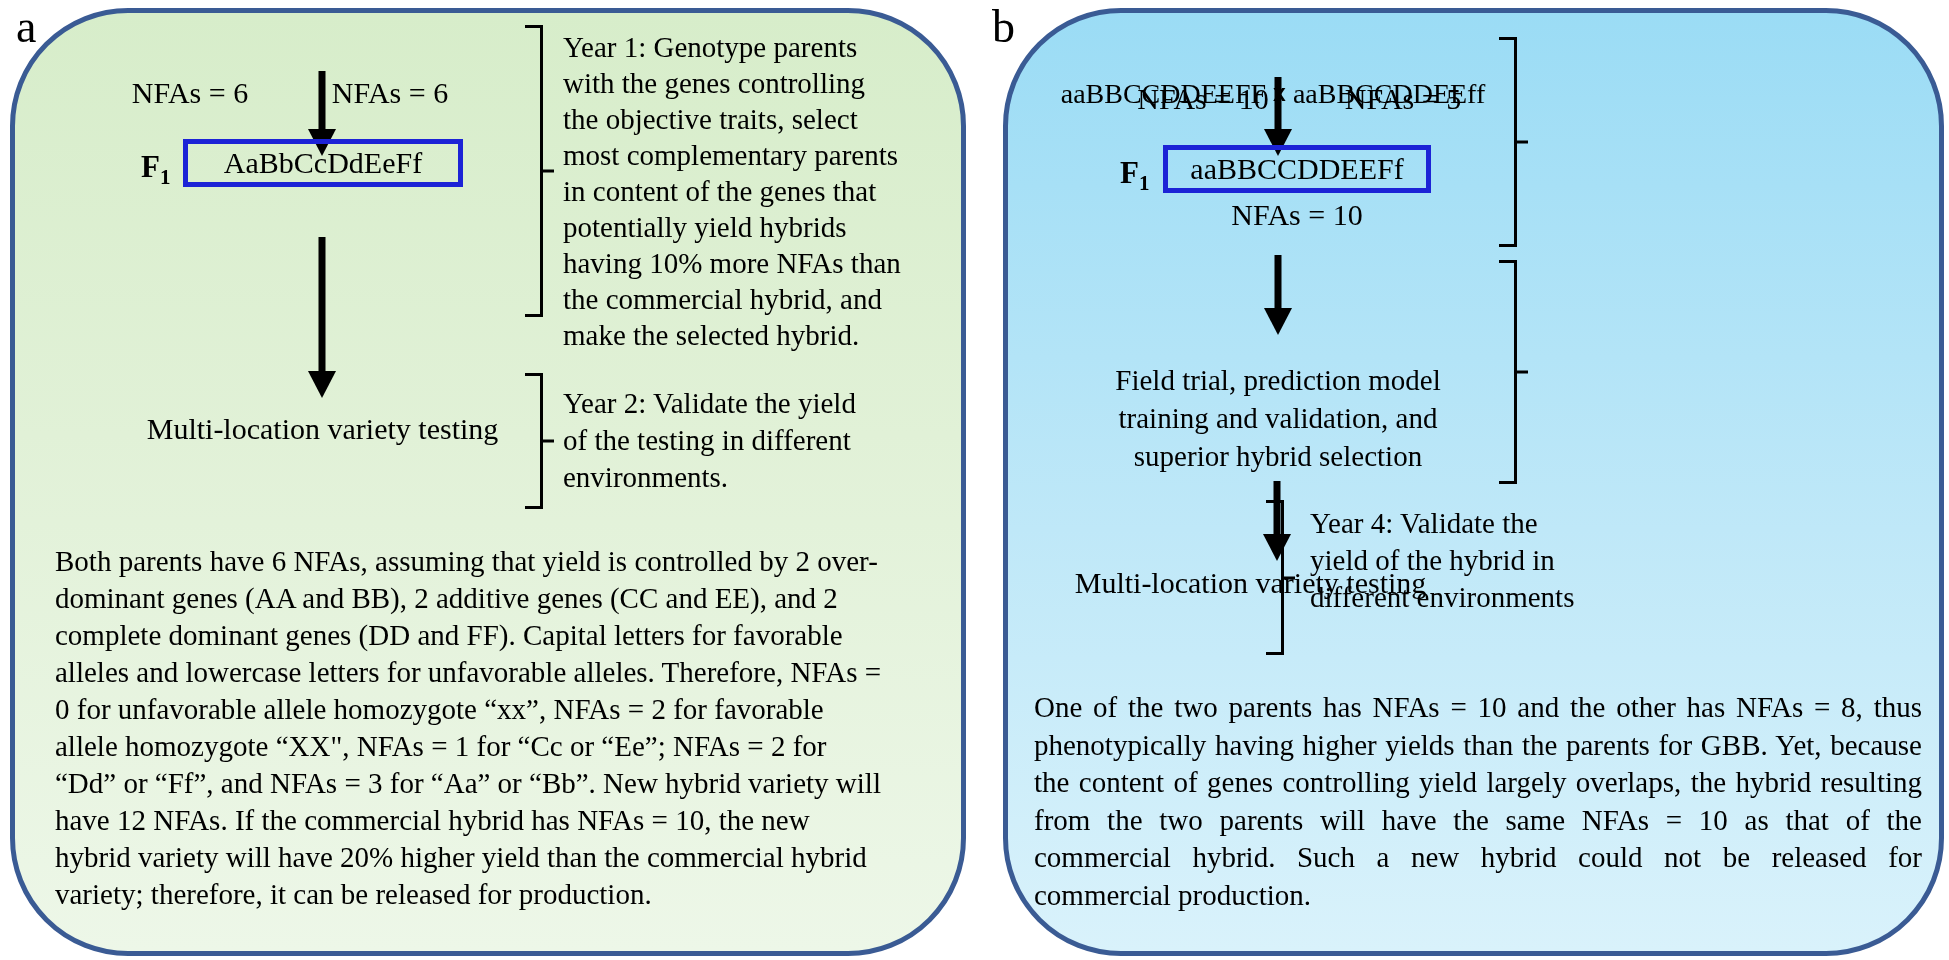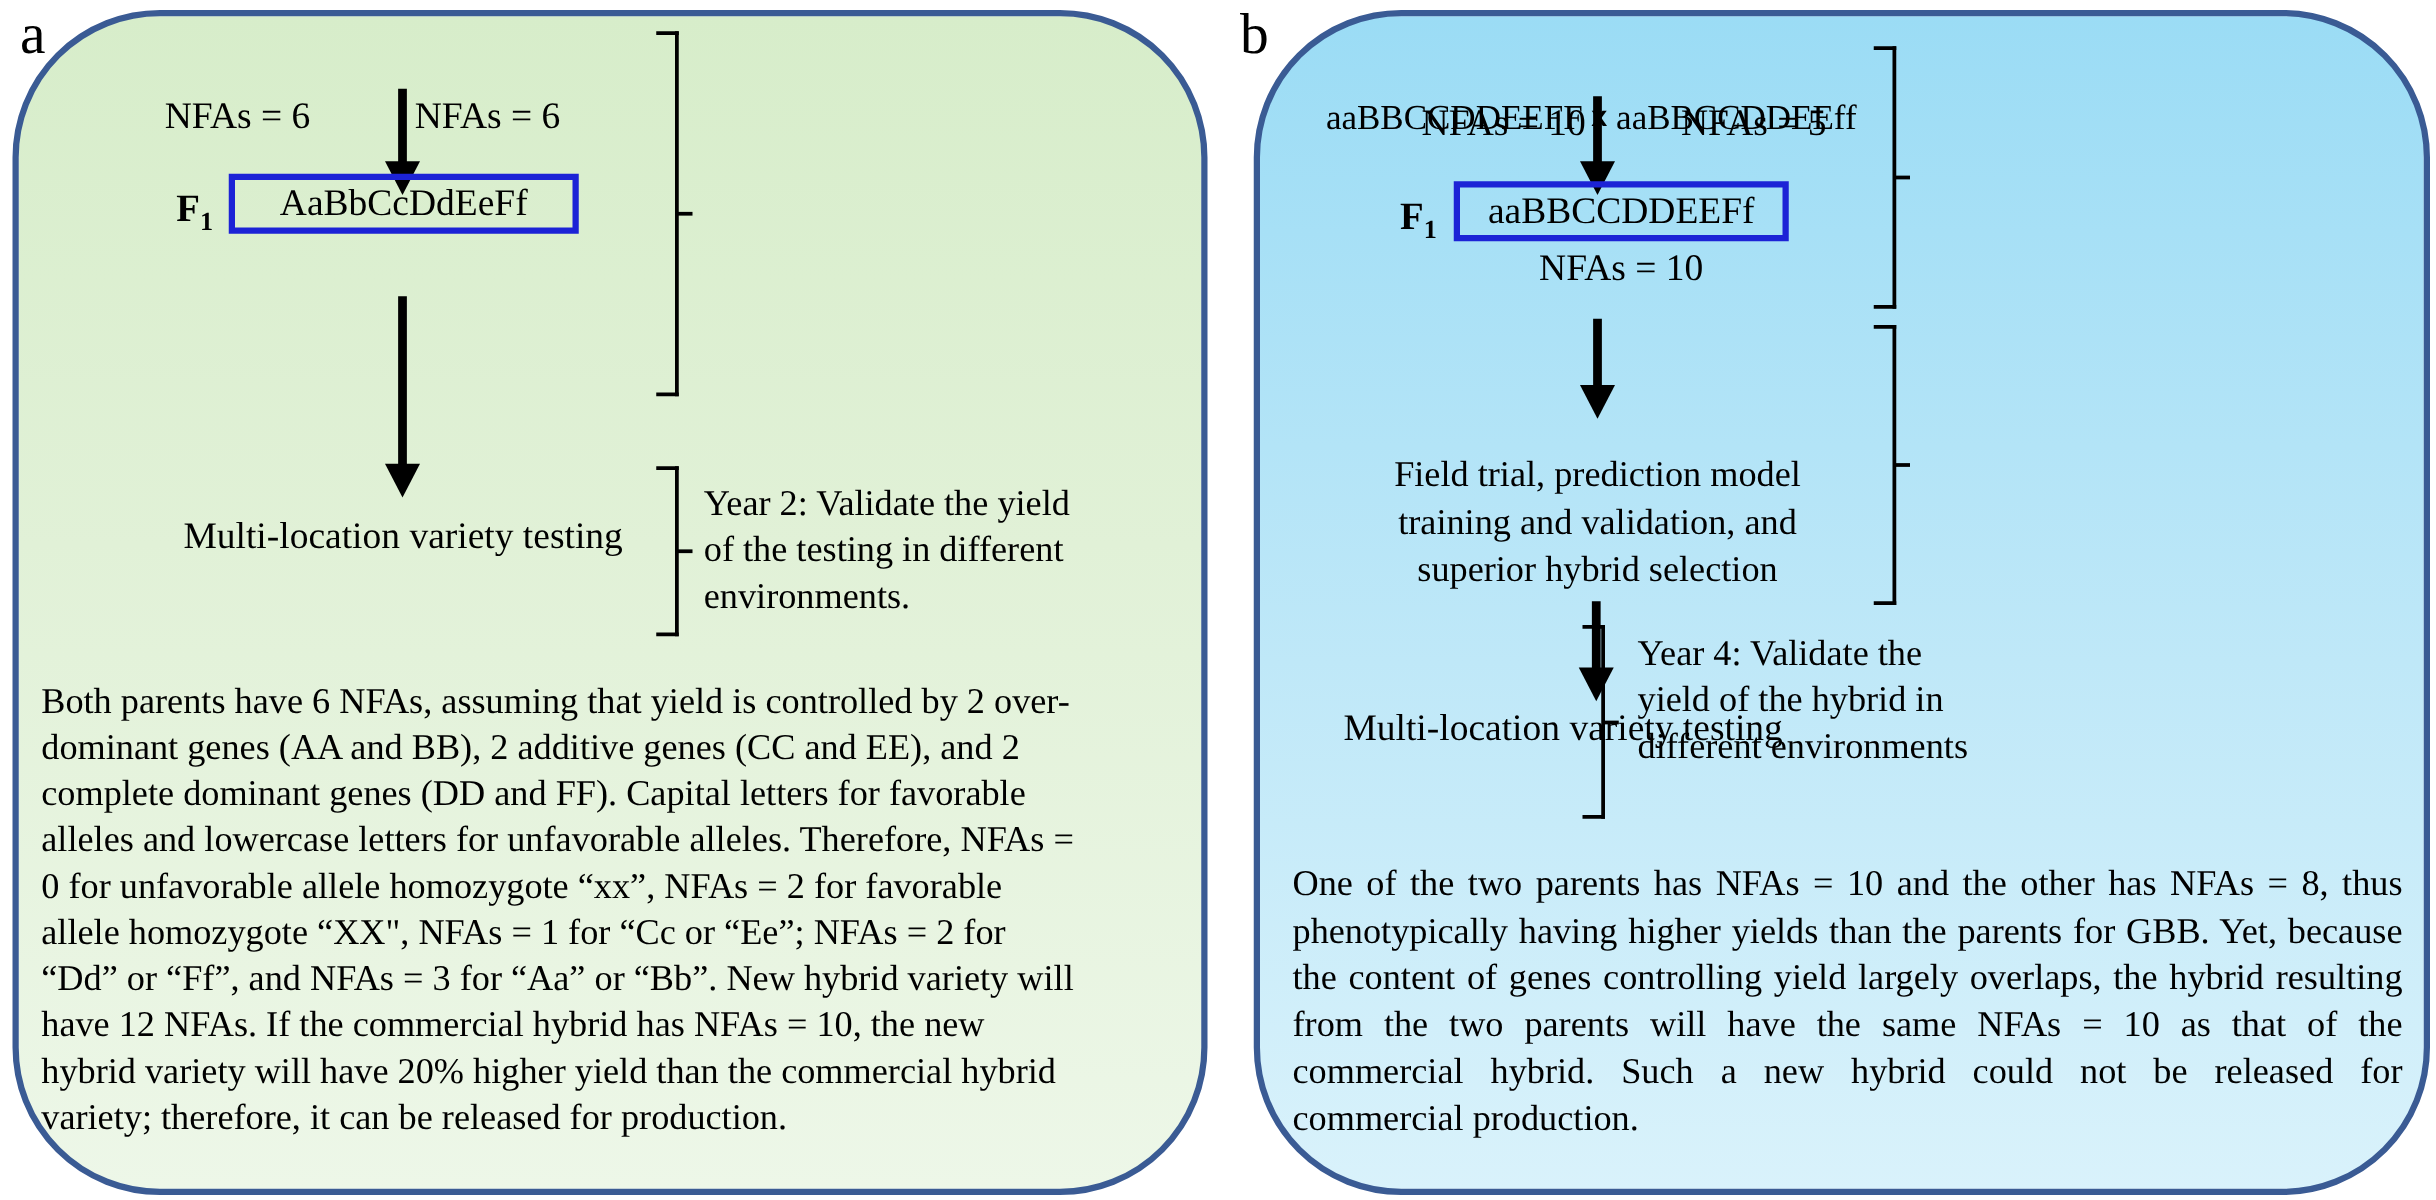--- a/index.html
+++ b/index.html
@@ -49,27 +49,36 @@
     </div>
 
     <div class="arrow" style="left:293px;top:224px;height:162px;">
       <div class="stem" style="height:136px;"></div>
       <div class="head" style="top:134px;"></div>
     </div>
 
     <div class="txt ctr geno" style="left:90px;top:398px;width:435px;">Multi-location variety testing</div>
 
     <div class="bracket" style="left:510px;top:12px;height:292px;"></div>
+    <div class="txt" style="left:548px;top:16px;width:375px;">Year 1: Genotype parents
+with the genes controlling
+the objective traits, select
+most complementary parents
+in  content of the genes that
+potentially yield hybrids
+having 10% more NFAs than
+the commercial hybrid, and
+make the selected hybrid.</div>
 
     <div class="bracket" style="left:510px;top:360px;height:136px;"></div>
     <div class="txt" style="left:548px;top:372px;width:330px;line-height:37px;">Year 2: Validate the yield
 of the testing in different
 environments.</div>
 
-    <div class="foot" style="left:18px;top:530px;width:905px;">Both parents have 6 NFAs, assuming that yield is controlled by 2 over-
+    <div class="foot" style="left:40px;top:530px;width:905px;">Both parents have 6 NFAs, assuming that yield is controlled by 2 over-
 dominant genes (AA and BB), 2 additive genes (CC and EE), and 2
 complete dominant genes (DD and FF). Capital letters for favorable
 alleles and lowercase letters for unfavorable alleles. Therefore, NFAs =
 0 for unfavorable allele homozygote “xx”, NFAs = 2 for favorable
 allele homozygote “XX", NFAs = 1 for “Cc or “Ee”; NFAs = 2 for
 “Dd” or “Ff”, and NFAs = 3 for “Aa” or “Bb”. New hybrid variety will
 have 12 NFAs. If the commercial hybrid has NFAs = 10, the new
 hybrid variety will have 20% higher yield than the commercial hybrid
 variety; therefore, it can be released for production.</div>
   </div>

